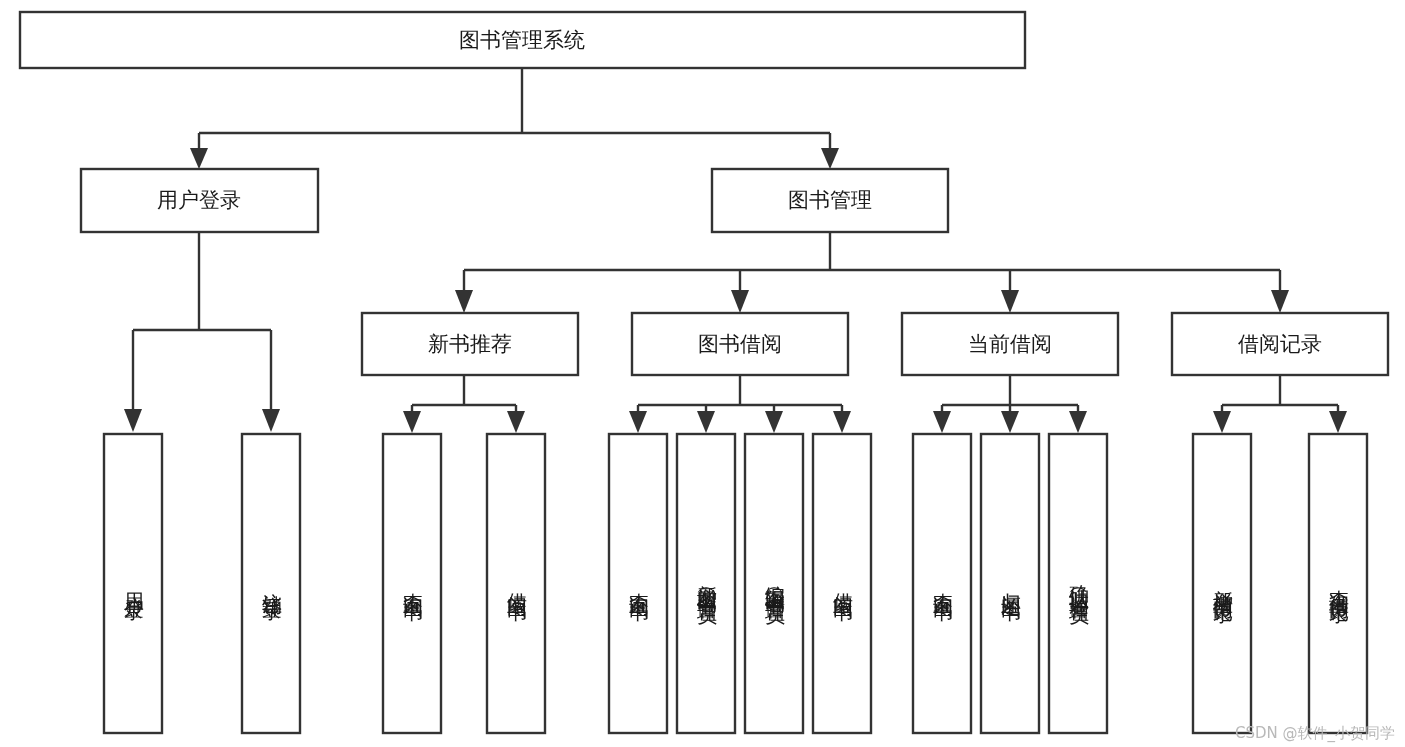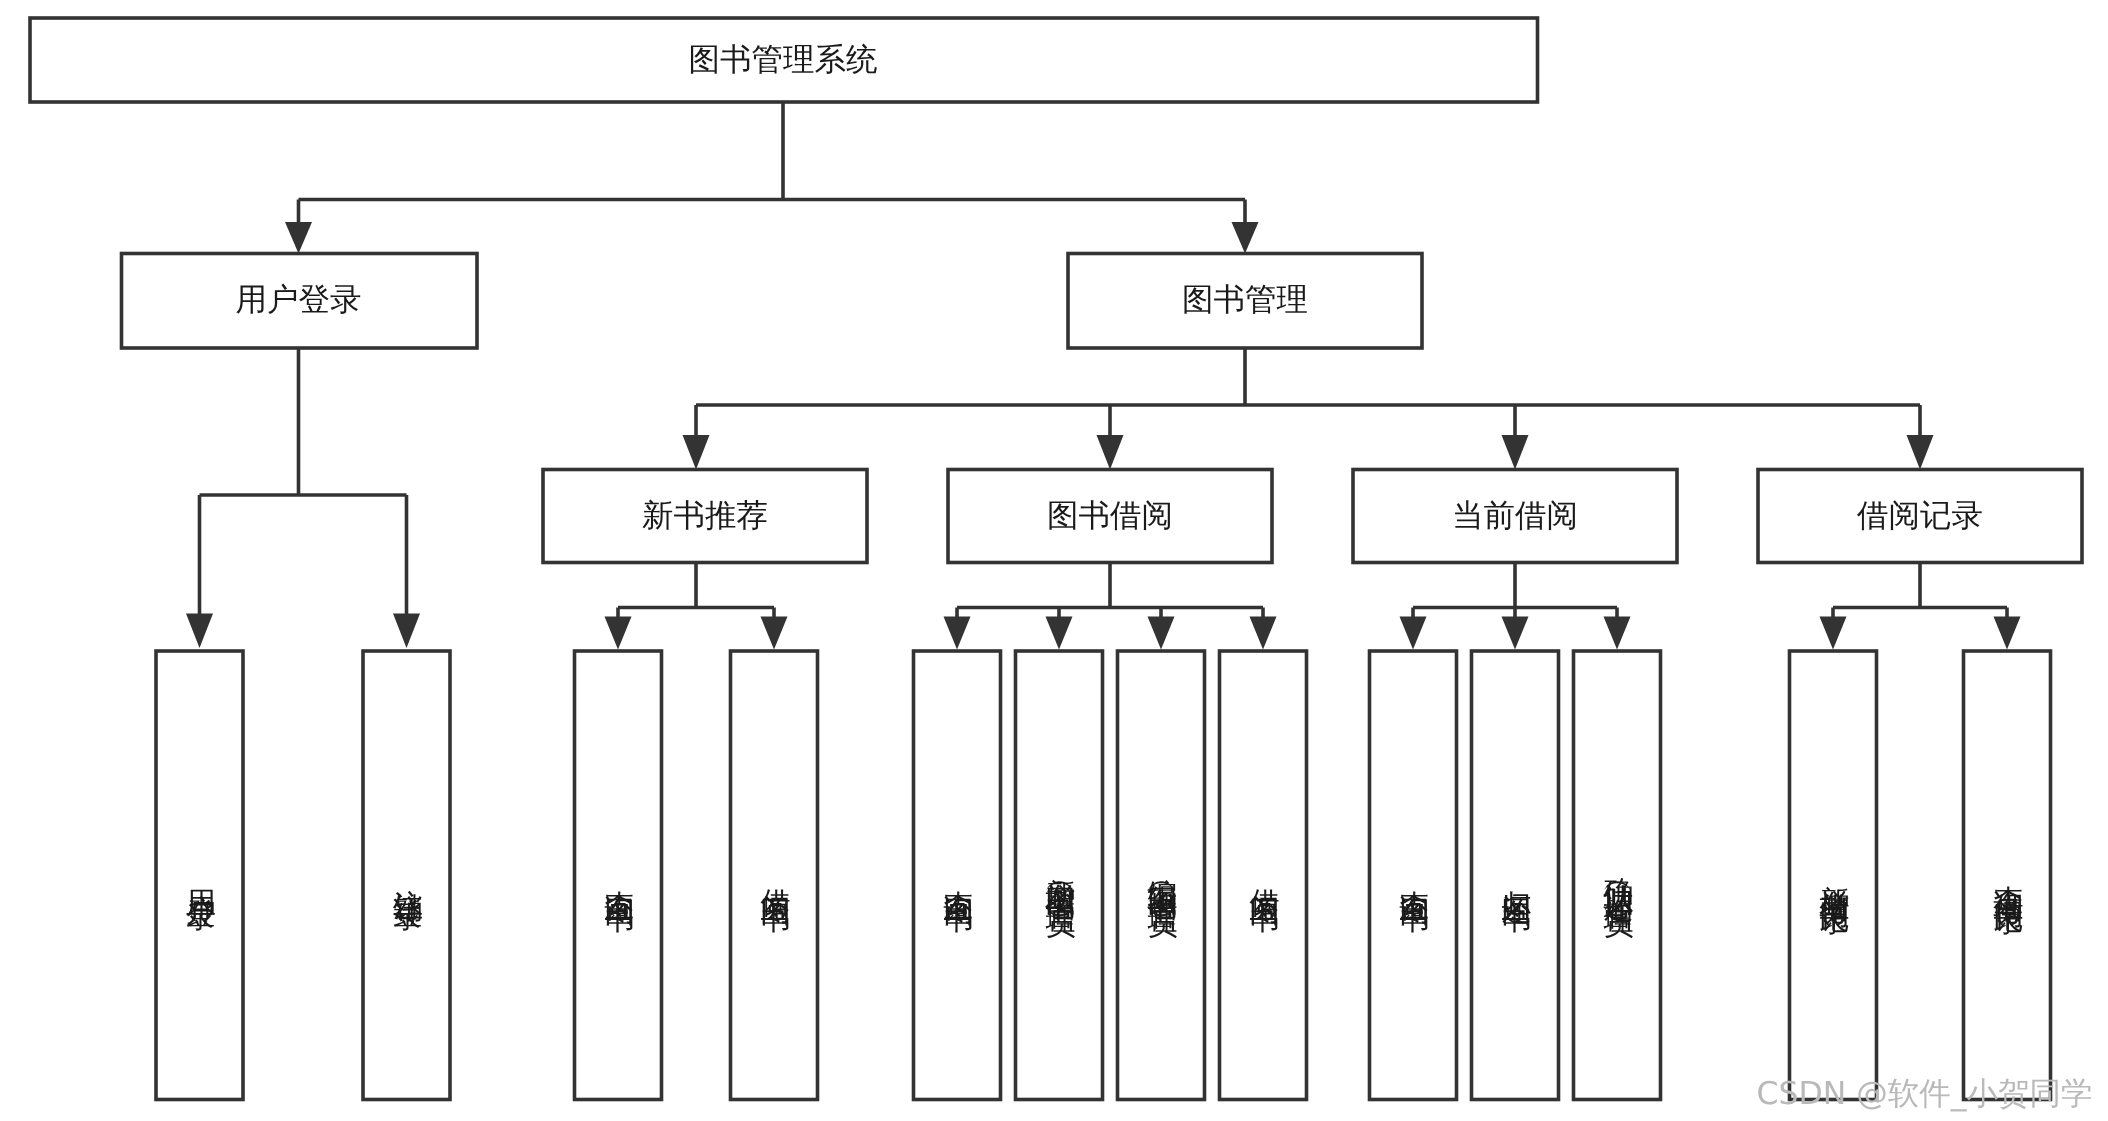--- a/index.html
+++ b/index.html
@@ -57,21 +57,21 @@
     text-anchor: middle;
     dominant-baseline: middle;
     writing-mode: vertical-rl;
     text-orientation: upright;
     letter-spacing: 3px;
   }
   .watermark-text {
     position: absolute;
     right: 10px;
     bottom: 4px;
-    font-size: 21px;
+    font-size: 15px;
     color: #b9b9b9;
     font-family: "DejaVu Sans", "Liberation Sans", sans-serif;
     white-space: nowrap;
     pointer-events: none;
     user-select: none;
   }
 </style>
 </head>
 <body>
 

